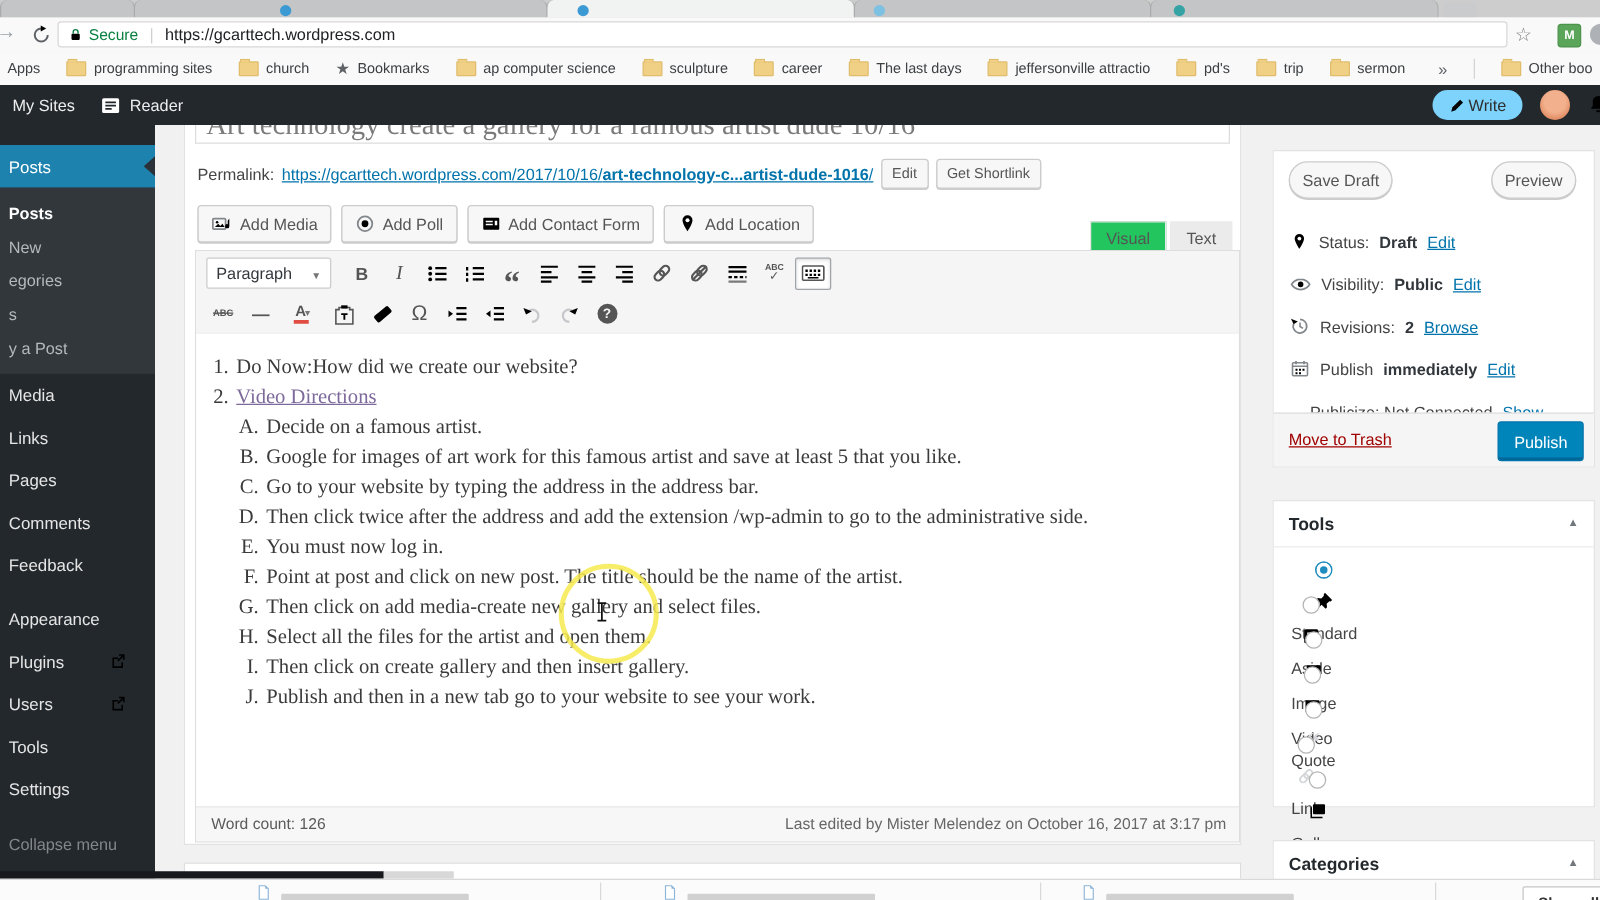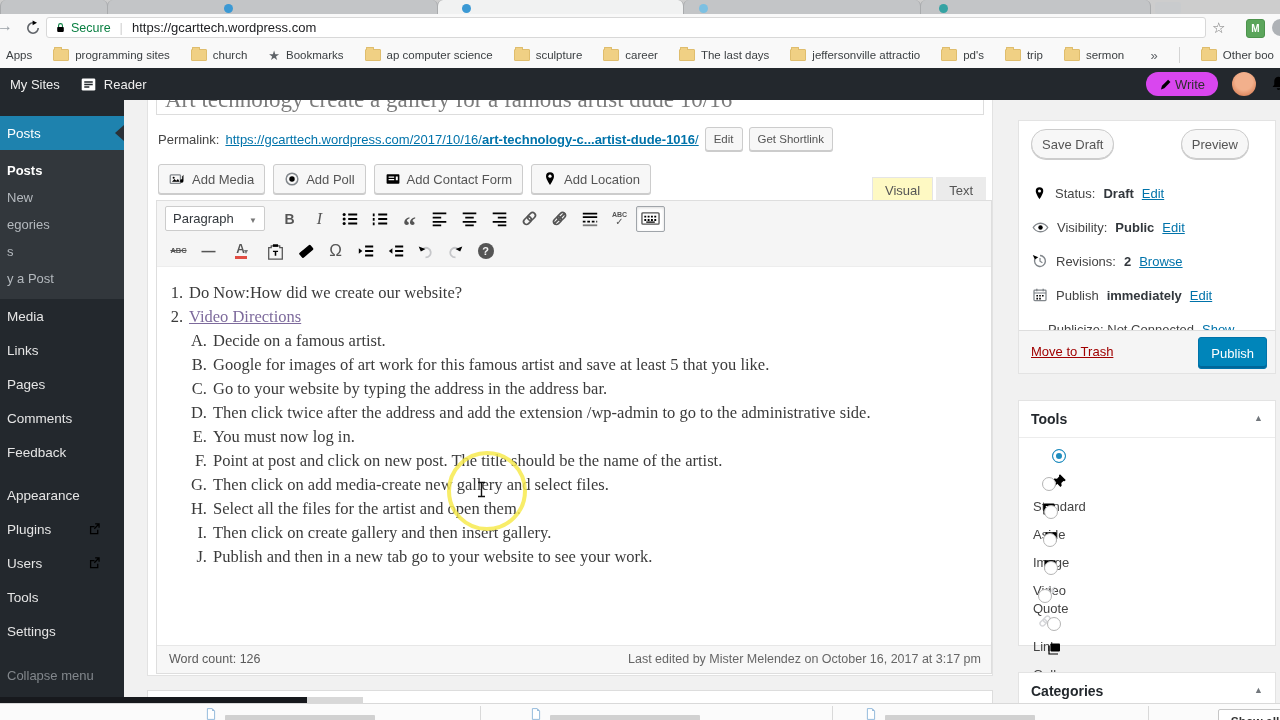--- a/index.html
+++ b/index.html
@@ -28,21 +28,21 @@
   #bookmarksbar{position:absolute;left:0;top:42px;width:1280px;height:26px;background:#f9f9f9;display:flex;align-items:center;padding:0 6px;box-sizing:border-box;gap:21px;font-size:11.5px;color:#3c4043;}
   .bmi{display:flex;align-items:center;gap:6px;white-space:nowrap;}
   .folder{width:14px;height:10px;background:#f0d084;border:1px solid #dfbd6d;border-radius:1px;position:relative;}
   .folder::before{content:"";position:absolute;left:0;top:-3px;width:6px;height:2px;background:#f0d084;border:1px solid #dfbd6d;border-bottom:none;border-radius:1px 1px 0 0;}
   .bmstar{color:#5f6368;font-size:13px;}
   .chev{margin-left:auto;color:#5f6368;font-size:13px;}
   .bmsep{width:1px;height:16px;background:#d4d4d4;}
   
   #adminbar{position:absolute;left:0;top:68px;width:1280px;height:32px;background:#23282d;display:flex;align-items:center;color:#eee;font-size:13px;z-index:20;}
   #adminbar .item{display:flex;align-items:center;gap:7px;padding:0 10px;height:32px;}
-  .writebtn{position:absolute;right:62px;top:4px;height:24px;border-radius:13px;background:#d946ef;color:#2e2e2e;display:flex;align-items:center;gap:3px;padding:0 13px;font-size:13px;}
+  .writebtn{position:absolute;right:62px;top:4px;height:24px;border-radius:13px;background:#7dd3fc;color:#2e2e2e;display:flex;align-items:center;gap:3px;padding:0 13px;font-size:13px;}
   .avatar{position:absolute;right:24px;top:4px;width:24px;height:24px;border-radius:50%;background:radial-gradient(circle at 50% 40%,#f2b08c 0 45%,#cf6b3f);}
   .bellclip{position:absolute;right:-7px;top:7px;color:#a8aeb4;}
   
   #sidebar{position:absolute;left:0;top:100px;width:124px;height:603px;background:#23282d;color:#e5e5e5;font-size:13.5px;z-index:2;}
   .sb-active{margin-top:16px;height:34px;background:#1e82ae;color:#fff;display:flex;align-items:center;padding-left:7px;position:relative;font-weight:400;}
   .sb-active .notch{position:absolute;right:0;top:9px;width:0;height:0;border-top:8px solid transparent;border-bottom:8px solid transparent;border-right:9px solid #2b3138;}
   .sb-sub{background:#32373c;padding:7px 0;}
   .sb-sub .si{height:27px;display:flex;align-items:center;padding-left:7px;color:#b4b9be;font-size:13px;}
   .sb-sub .si.current{color:#fff;font-weight:bold;}
   .sb-item{height:34px;display:flex;align-items:center;padding-left:7px;position:relative;}
@@ -55,21 +55,21 @@
   #titlebox span{display:block;padding:2px 8px;font-family:"Liberation Serif","DejaVu Serif",serif;font-size:23px;color:#7b7b7b;white-space:nowrap;}
   #permalinkrow{position:absolute;left:10px;top:27px;font-size:13px;color:#444;display:flex;align-items:center;gap:6px;white-space:nowrap;}
   #permalinkrow a{color:#0073aa;text-decoration:underline;}
   .btn{background:#f7f7f7;border:1px solid #ccc;border-radius:3px;color:#555;display:inline-flex;align-items:center;justify-content:center;box-shadow:0 1px 0 #ccc;}
   .btn-small{height:22px;padding:0 8px;font-size:11.5px;}
   #addrow{position:absolute;left:10px;top:64px;display:flex;gap:8px;}
   .btn-media{height:28px;padding:0 10px;font-size:13px;gap:6px;color:#555;}
   .btn-media .micon{color:#82878c;}
   #edtabs{position:absolute;right:6px;top:77px;display:flex;}
   .edtab{height:25px;padding:0 12px;font-size:13px;display:flex;align-items:center;border:1px solid #e5e5e5;}
-  .edtab.active{background:#fef9c3;color:#555;border-bottom-color:#f5f5f5;}
+  .edtab.active{background:#22c55e;color:#555;border-bottom-color:#f5f5f5;}
   .edtab.inactive{background:#ebebeb;color:#555;border-color:transparent;margin-left:3px;}
   #editorbox{position:absolute;left:8px;top:100px;width:836px;height:474px;border:1px solid #dedede;box-sizing:border-box;background:#fff;}
   .tbrow{display:flex;align-items:center;gap:3px;padding:0 8px;background:#f5f5f5;}
   #tbrow1{height:35px;}
   #tbrow2{height:30px;border-bottom:1px solid #ededed;}
   .mce-select{width:100px;height:25px;background:#fff;border:1px solid #ccc;border-radius:2px;display:flex;align-items:center;justify-content:space-between;padding:0 7px;font-size:13px;color:#32373c;margin-right:8px;box-sizing:border-box;}
   .caret::before{content:"▼";font-size:8px;color:#777;}
   .tb{width:27px;height:24px;display:flex;align-items:center;justify-content:center;color:#555;font-size:14px;}
   .tb.pressed{border:1px solid #a0a5aa;background:#fff;border-radius:2px;box-shadow:inset 0 1px 3px rgba(0,0,0,.15);}
   .tb.disabled{color:#c6c7ca;}
@@ -89,21 +89,21 @@
   .vdlink{color:#7d6a9c;text-decoration:underline;}
   #statusbar{position:absolute;left:0;bottom:0;right:0;height:27px;background:#f7f7f7;border-top:1px solid #e7e7e7;font-size:12.5px;color:#5a5a5a;}
   #wordcount{position:absolute;left:12px;top:6px;}
   #lastedited{position:absolute;right:10px;top:6px;color:#666;}
   #nextbox{position:absolute;left:147px;top:690px;width:846px;height:14px;background:#fff;border:1px solid #ddd;box-sizing:border-box;}
   
   .panel{position:absolute;left:1018px;width:258px;background:#fff;border:1px solid #e3e3e3;box-sizing:border-box;}
   #publishbox{top:120px;height:254px;}
   .btn-med{height:28px;padding:0 10px;font-size:13px;border-radius:15px;}
   #savedraft{position:absolute;left:12px;top:8px;}
-  #previewbtn{position:absolute;right:26px;top:8px;}
+  #previewbtn{position:absolute;right:14px;top:8px;}
   .prow{position:absolute;left:13px;display:flex;align-items:center;gap:8px;font-size:13px;color:#444;height:20px;}
   .prow .picon{color:#82878c;flex:none;}
   .prow b{color:#32373c;}
   .alink{color:#0073aa;text-decoration:underline;}
   #pubfooter{position:absolute;left:0;bottom:0;right:0;height:42px;background:#f5f5f5;border-top:1px solid #ddd;}
   #trashlink{position:absolute;left:12px;top:13px;font-size:13px;color:#a00000;text-decoration:underline;}
   #publishbtn{position:absolute;right:8px;top:6px;height:30px;padding:0 12px;background:#0085ba;border:1px solid #0073aa;border-radius:3px;color:#fff;font-size:13px;display:flex;align-items:center;box-shadow:inset 0 -2px 0 #006799;}
   .phead{height:36px;border-bottom:1px solid #ececec;position:relative;}
   .phead .ptitle{position:absolute;left:12px;top:10px;font-size:14px;font-weight:bold;color:#23282d;}
   .phead .parrow{position:absolute;right:12px;top:12px;font-size:9px;color:#72777c;}

